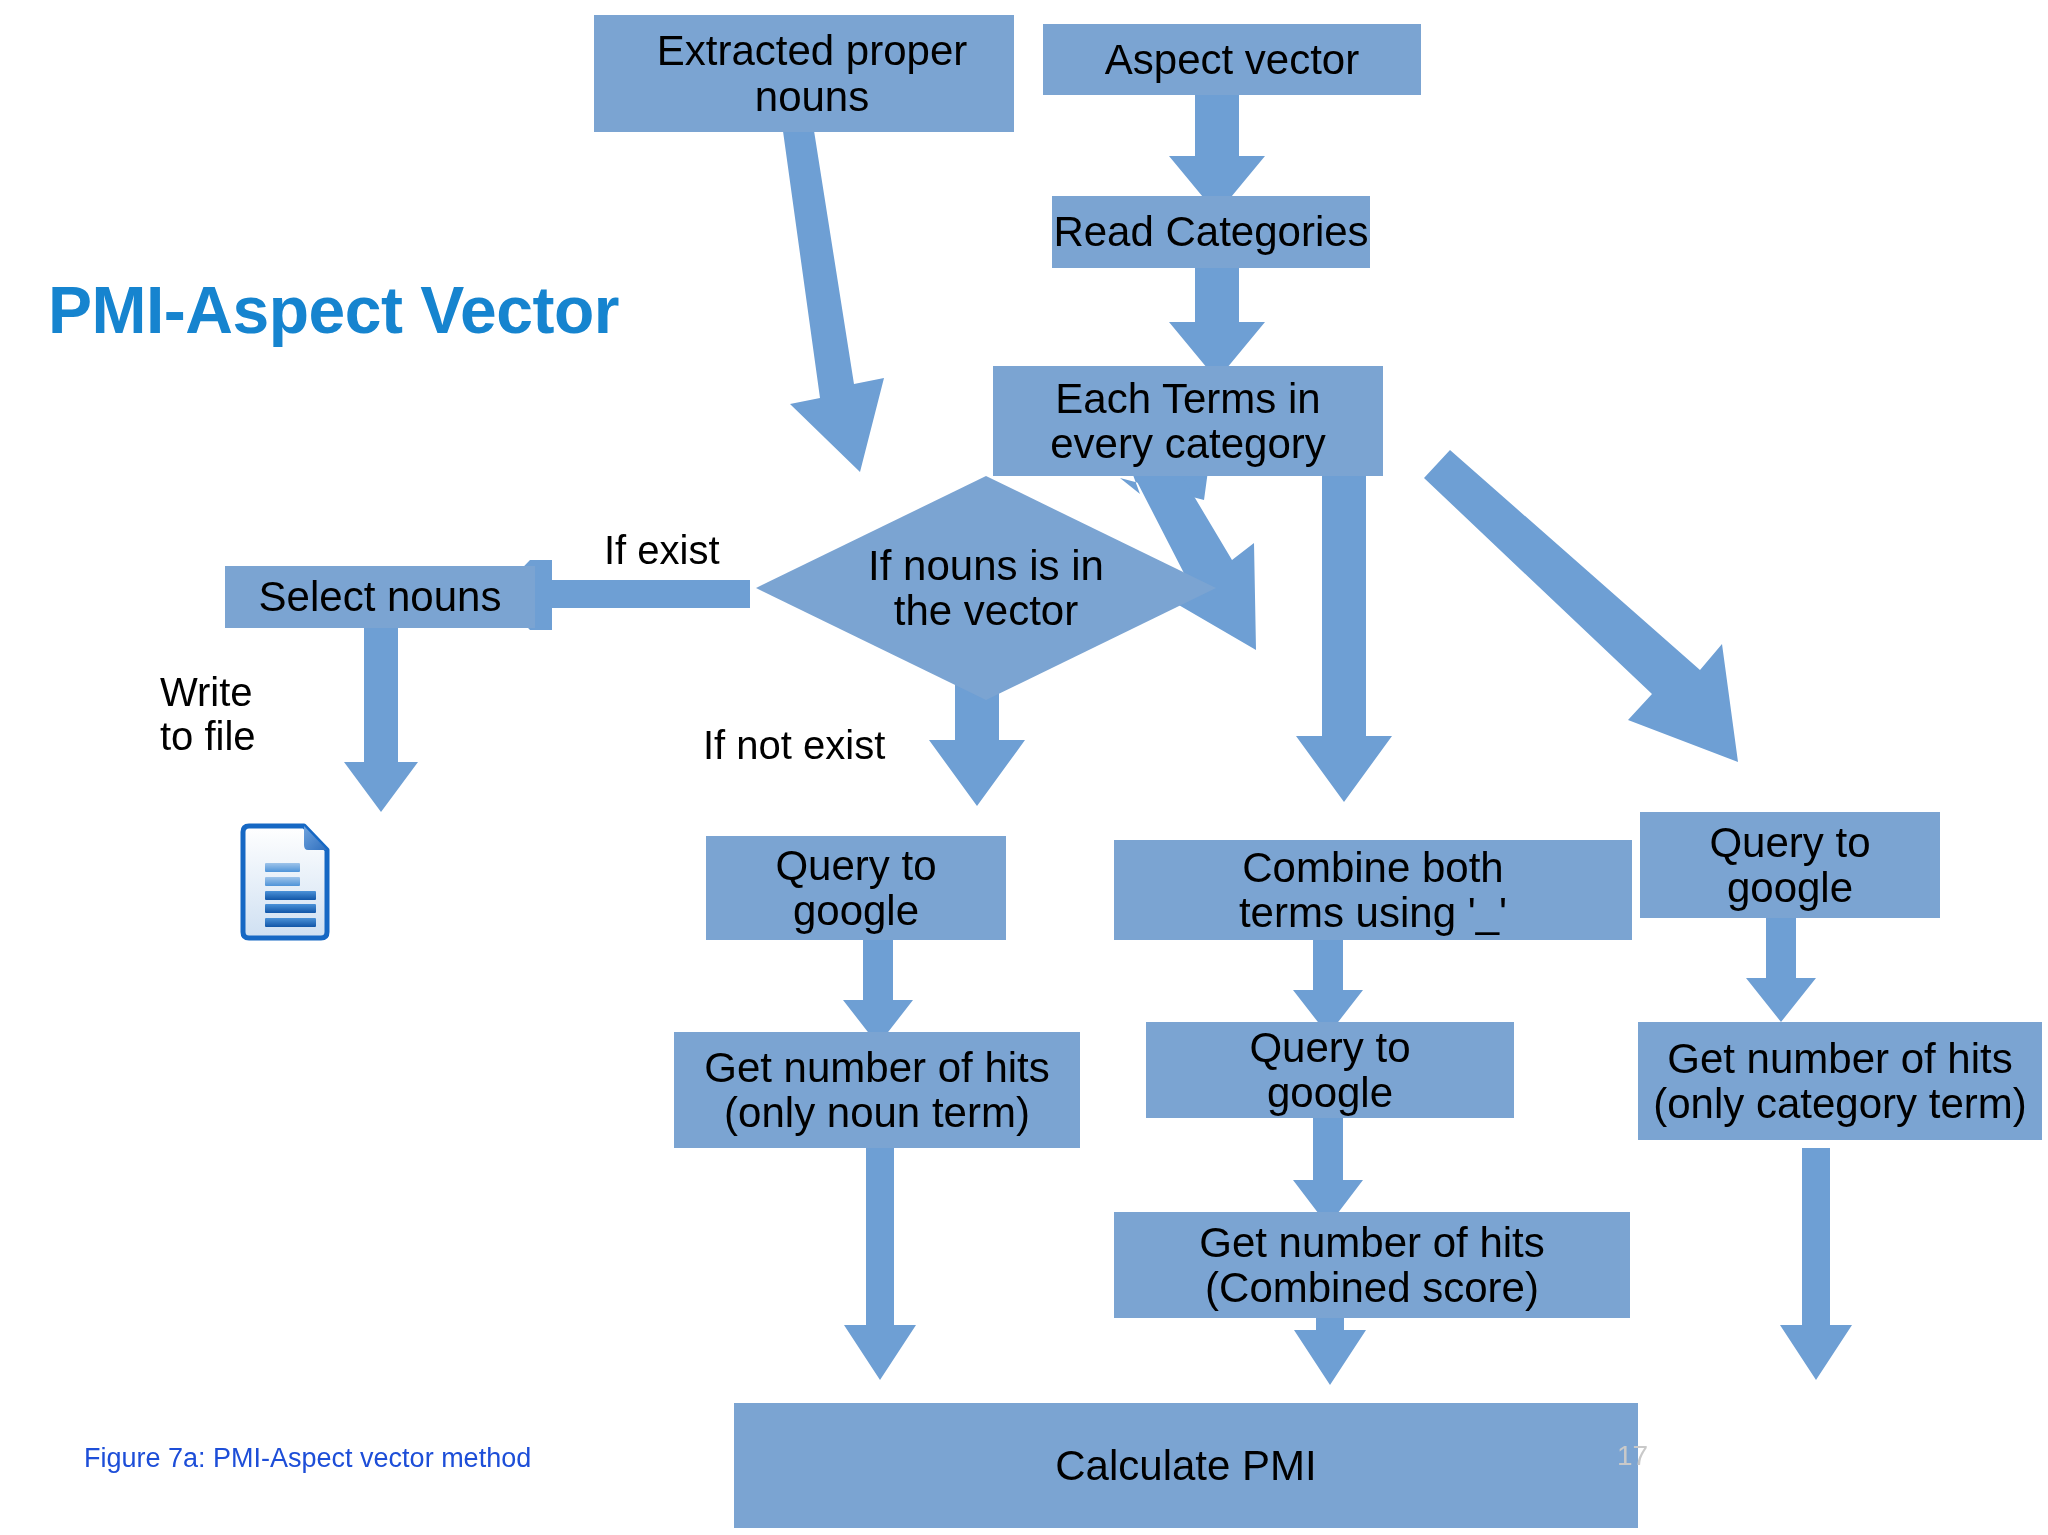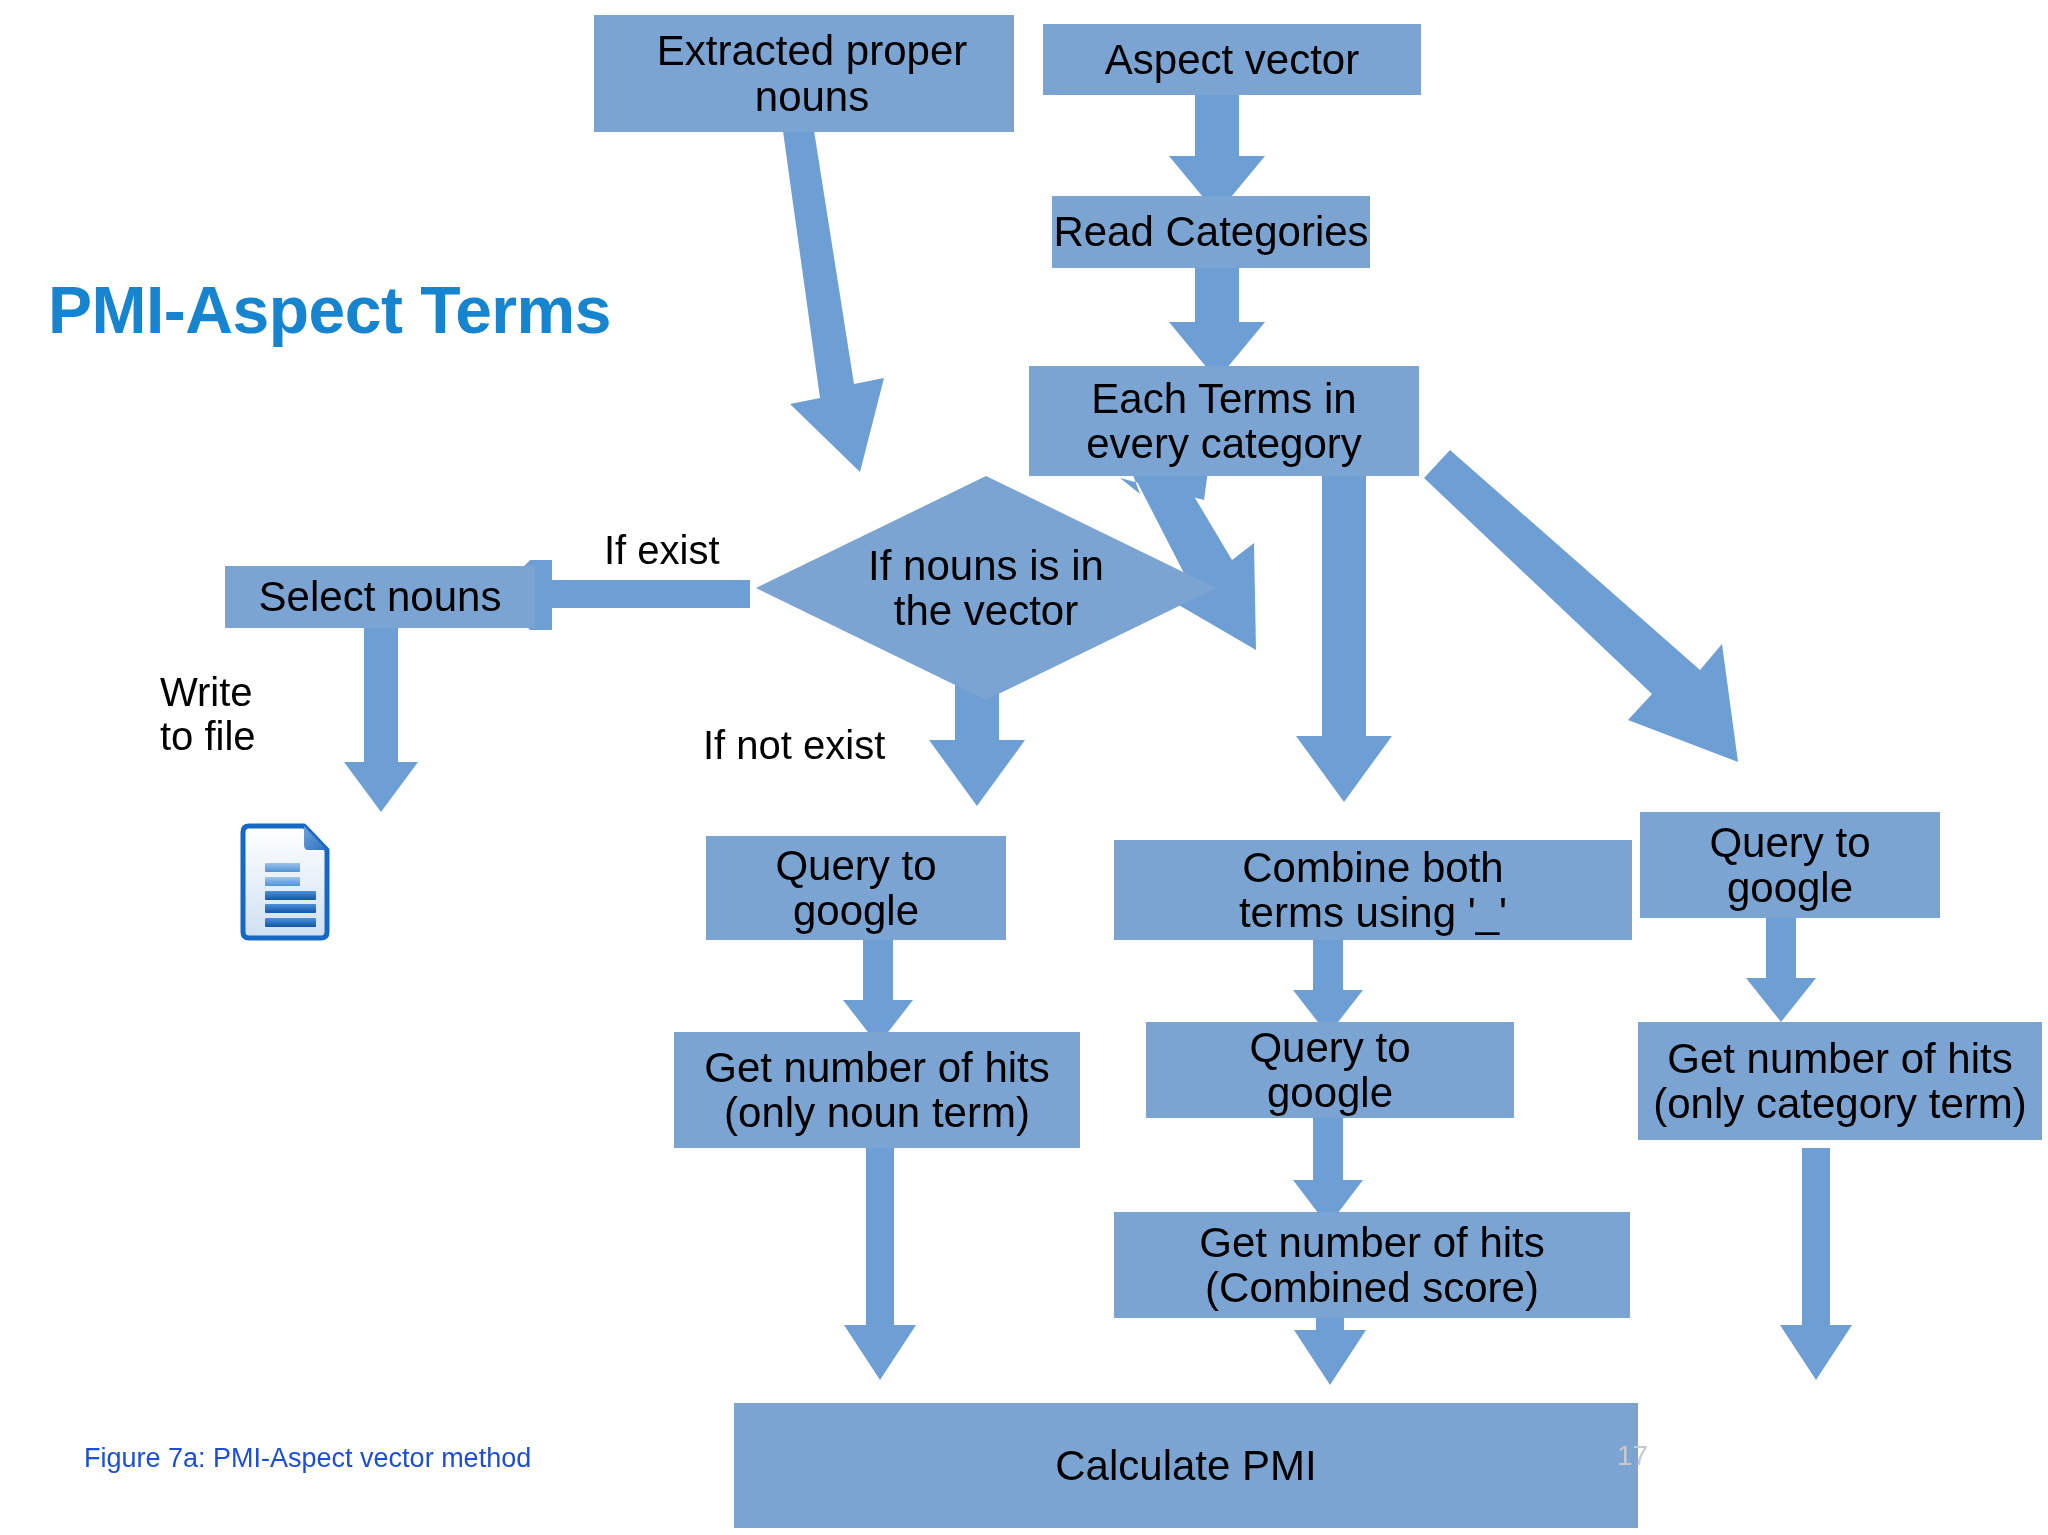--- a/index.html
+++ b/index.html
@@ -148,36 +148,36 @@
       <polygon points="1313,1118 1343,1118 1343,1180 1363,1180 1328,1226 1293,1180 1313,1180"></polygon>
 
       <polygon points="866,1148 894,1148 894,1325 916,1325 880,1380 844,1325 866,1325"></polygon>
 
       <polygon points="1316,1318 1344,1318 1344,1330 1366,1330 1330,1385 1294,1330 1316,1330"></polygon>
 
       <polygon points="1802,1148 1830,1148 1830,1325 1852,1325 1816,1380 1780,1325 1802,1325"></polygon>
     </g>
   </svg>
 
-  <div id="title">PMI-Aspect Terms</div>
+  <div id="title">PMI-Aspect Vector</div>
 
   <div class="node" style="left:594px; top:15px; width:420px; height:117px; font-size:42px;padding-left:16px;">
     <span>Extracted proper
 nouns</span>
   </div>
 
   <div class="node" style="left:1043px; top:24px; width:378px; height:71px; font-size:42px;">
     <span>Aspect vector</span>
   </div>
 
   <div class="node" style="left:1052px; top:196px; width:318px; height:72px; font-size:42px;">
     <span>Read Categories</span>
   </div>
 
-  <div class="node" style="left:1029px; top:366px; width:390px; height:110px; font-size:42px;justify-content:center;">
+  <div class="node" style="left:993px; top:366px; width:390px; height:110px; font-size:42px;justify-content:center;">
     <span>Each Terms in
 every category</span>
   </div>
 
   <div class="diamond" style="left:756px; top:476px; width:460px; height:224px;">
     <svg class="dshape" viewBox="0 0 460 224" xmlns="http://www.w3.org/2000/svg">
       <polygon points="230,0 460,112 230,224 0,112" fill="#7BA4D2"></polygon>
     </svg>
     <div class="dlabel" style="font-size:42px;">If nouns is in
 the vector</div>

